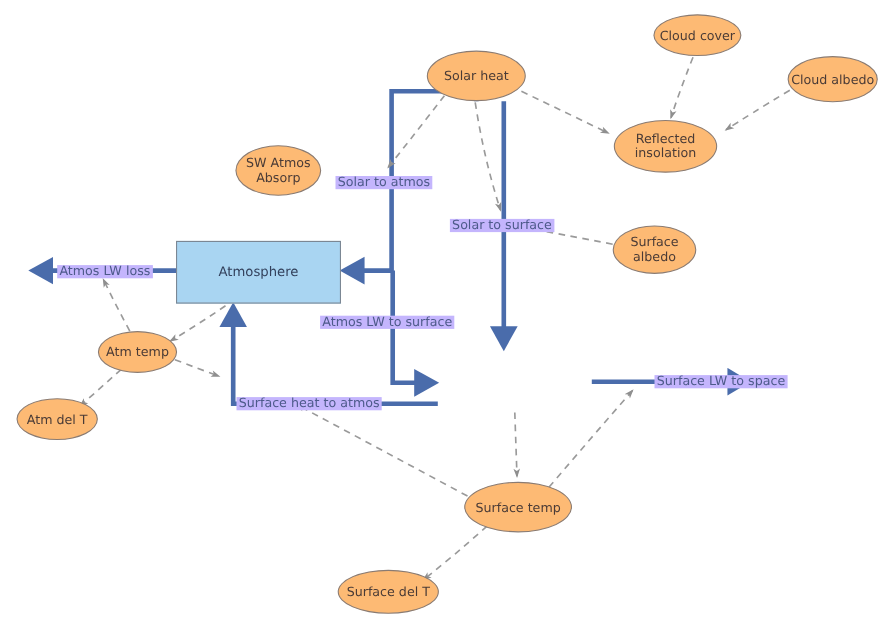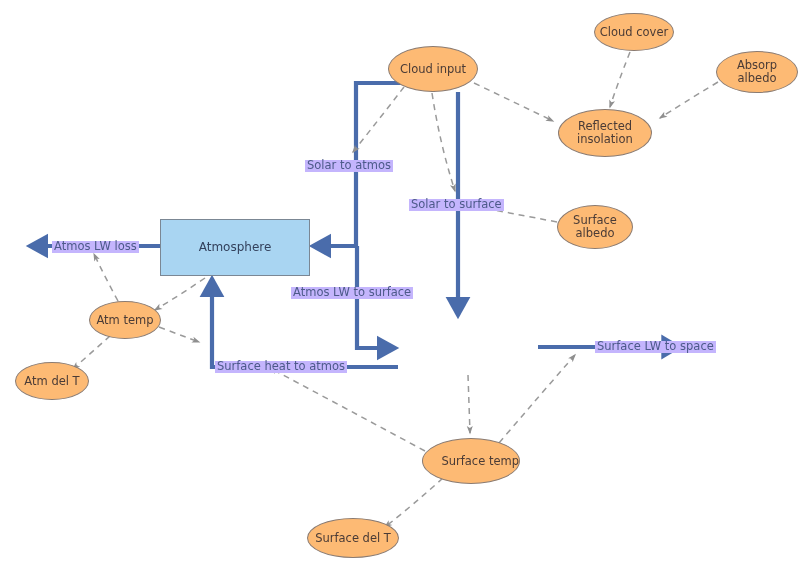--- a/index.html
+++ b/index.html
@@ -102,41 +102,44 @@
       <path d="M 425,451 Q 345,408 270,368" marker-end="url(#linkhead)"></path>
       <path d="M 443,478 Q 413,505 385,527" marker-end="url(#linkhead)"></path>
     </g>
   </svg>
 
   <div class="node stock" style="left:160px; top:219px; width:150px; height:57px;">
     <span>Atmosphere</span>
   </div>
 
   <div class="node aux" style="left:388px; top:46px; width:90px; height:46px;">
-    <span>Cloud input</span>
+    <span>Solar heat</span>
   </div>
   <div class="node aux" style="left:594px; top:13px; width:80px; height:38px;">
     <span>Cloud cover</span>
   </div>
   <div class="node aux" style="left:716px; top:51px; width:82px; height:42px;">
-    <span>Absorp albedo</span>
+    <span>Cloud albedo</span>
   </div>
   <div class="node aux" style="left:558px; top:109px; width:94px; height:48px;">
     <span>Reflected insolation</span>
+  </div>
+  <div class="node aux" style="left:214px; top:132px; width:78px; height:46px;">
+    <span>SW Atmos Absorp</span>
   </div>
   <div class="node aux" style="left:557px; top:205px; width:76px; height:44px;">
     <span>Surface albedo</span>
   </div>
   <div class="node aux" style="left:15px; top:362px; width:74px; height:38px;">
     <span>Atm del T</span>
   </div>
   <div class="node aux" style="left:89px; top:301px; width:72px; height:38px;">
     <span>Atm temp</span>
   </div>
-  <div class="node aux" style="left:422px; top:438px; width:98px; height:46px;justify-content:flex-end;">
+  <div class="node aux" style="left:422px; top:438px; width:98px; height:46px;">
     <span>Surface temp</span>
   </div>
   <div class="node aux" style="left:307px; top:518px; width:92px; height:40px;">
     <span>Surface del T</span>
   </div>
 
   <div class="flow-label" style="left:305px; top:160px;">Solar to atmos</div>
   <div class="flow-label" style="left:409px; top:199px;">Solar to surface</div>
   <div class="flow-label" style="left:52px; top:241px;">Atmos LW loss</div>
   <div class="flow-label" style="left:291px; top:287px;">Atmos LW to surface</div>

